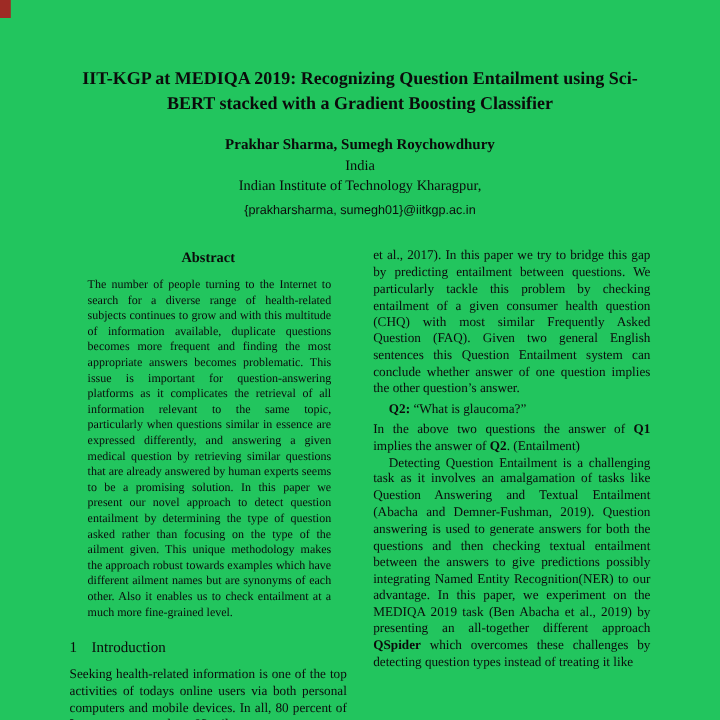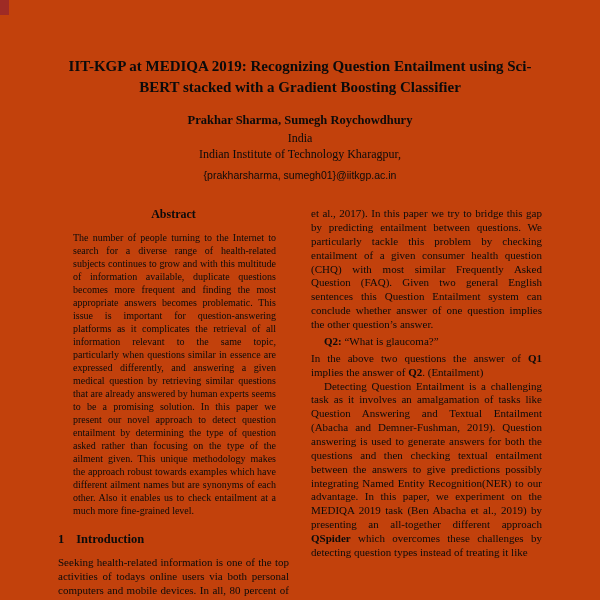--- a/index.html
+++ b/index.html
@@ -2,21 +2,21 @@
 <html><head>
 <meta charset="utf-8">
 <style>
   * { margin: 0; padding: 0; box-sizing: border-box; }
   html, body { background: #ffffff; }
   .page {
     position: relative;
     width: 600px;
     height: 600px;
     margin: 0 auto;
-    background: #c2410c;
+    background: #22c55e;
     color: #0b0b0b;
     font-family: "Liberation Serif", serif;
     overflow: hidden;
     padding: 56px 58px 0 58px;
   }
   .corner-mark {
     position: absolute;
     top: 0; left: 0;
     width: 9px; height: 15px;
     background: #9e2b25;
@@ -59,21 +59,21 @@
     margin-bottom: 9px;
   }
   .abstract-text {
     font-size: 10px;
     line-height: 1.3;
     text-align: justify;
     padding: 0 13px 0 15px;
   }
   .section-heading {
     font-size: 12.5px;
-    font-weight: bold;
+    font-weight: normal;
     margin: 15px 0 9px 0;
   }
   .section-heading .sec-num { margin-right: 12px; }
   .body-text {
     font-size: 11px;
     line-height: 1.26;
     text-align: justify;
   }
   p.indent { text-indent: 13px; }
   .qpara { margin-top: 3px; }

